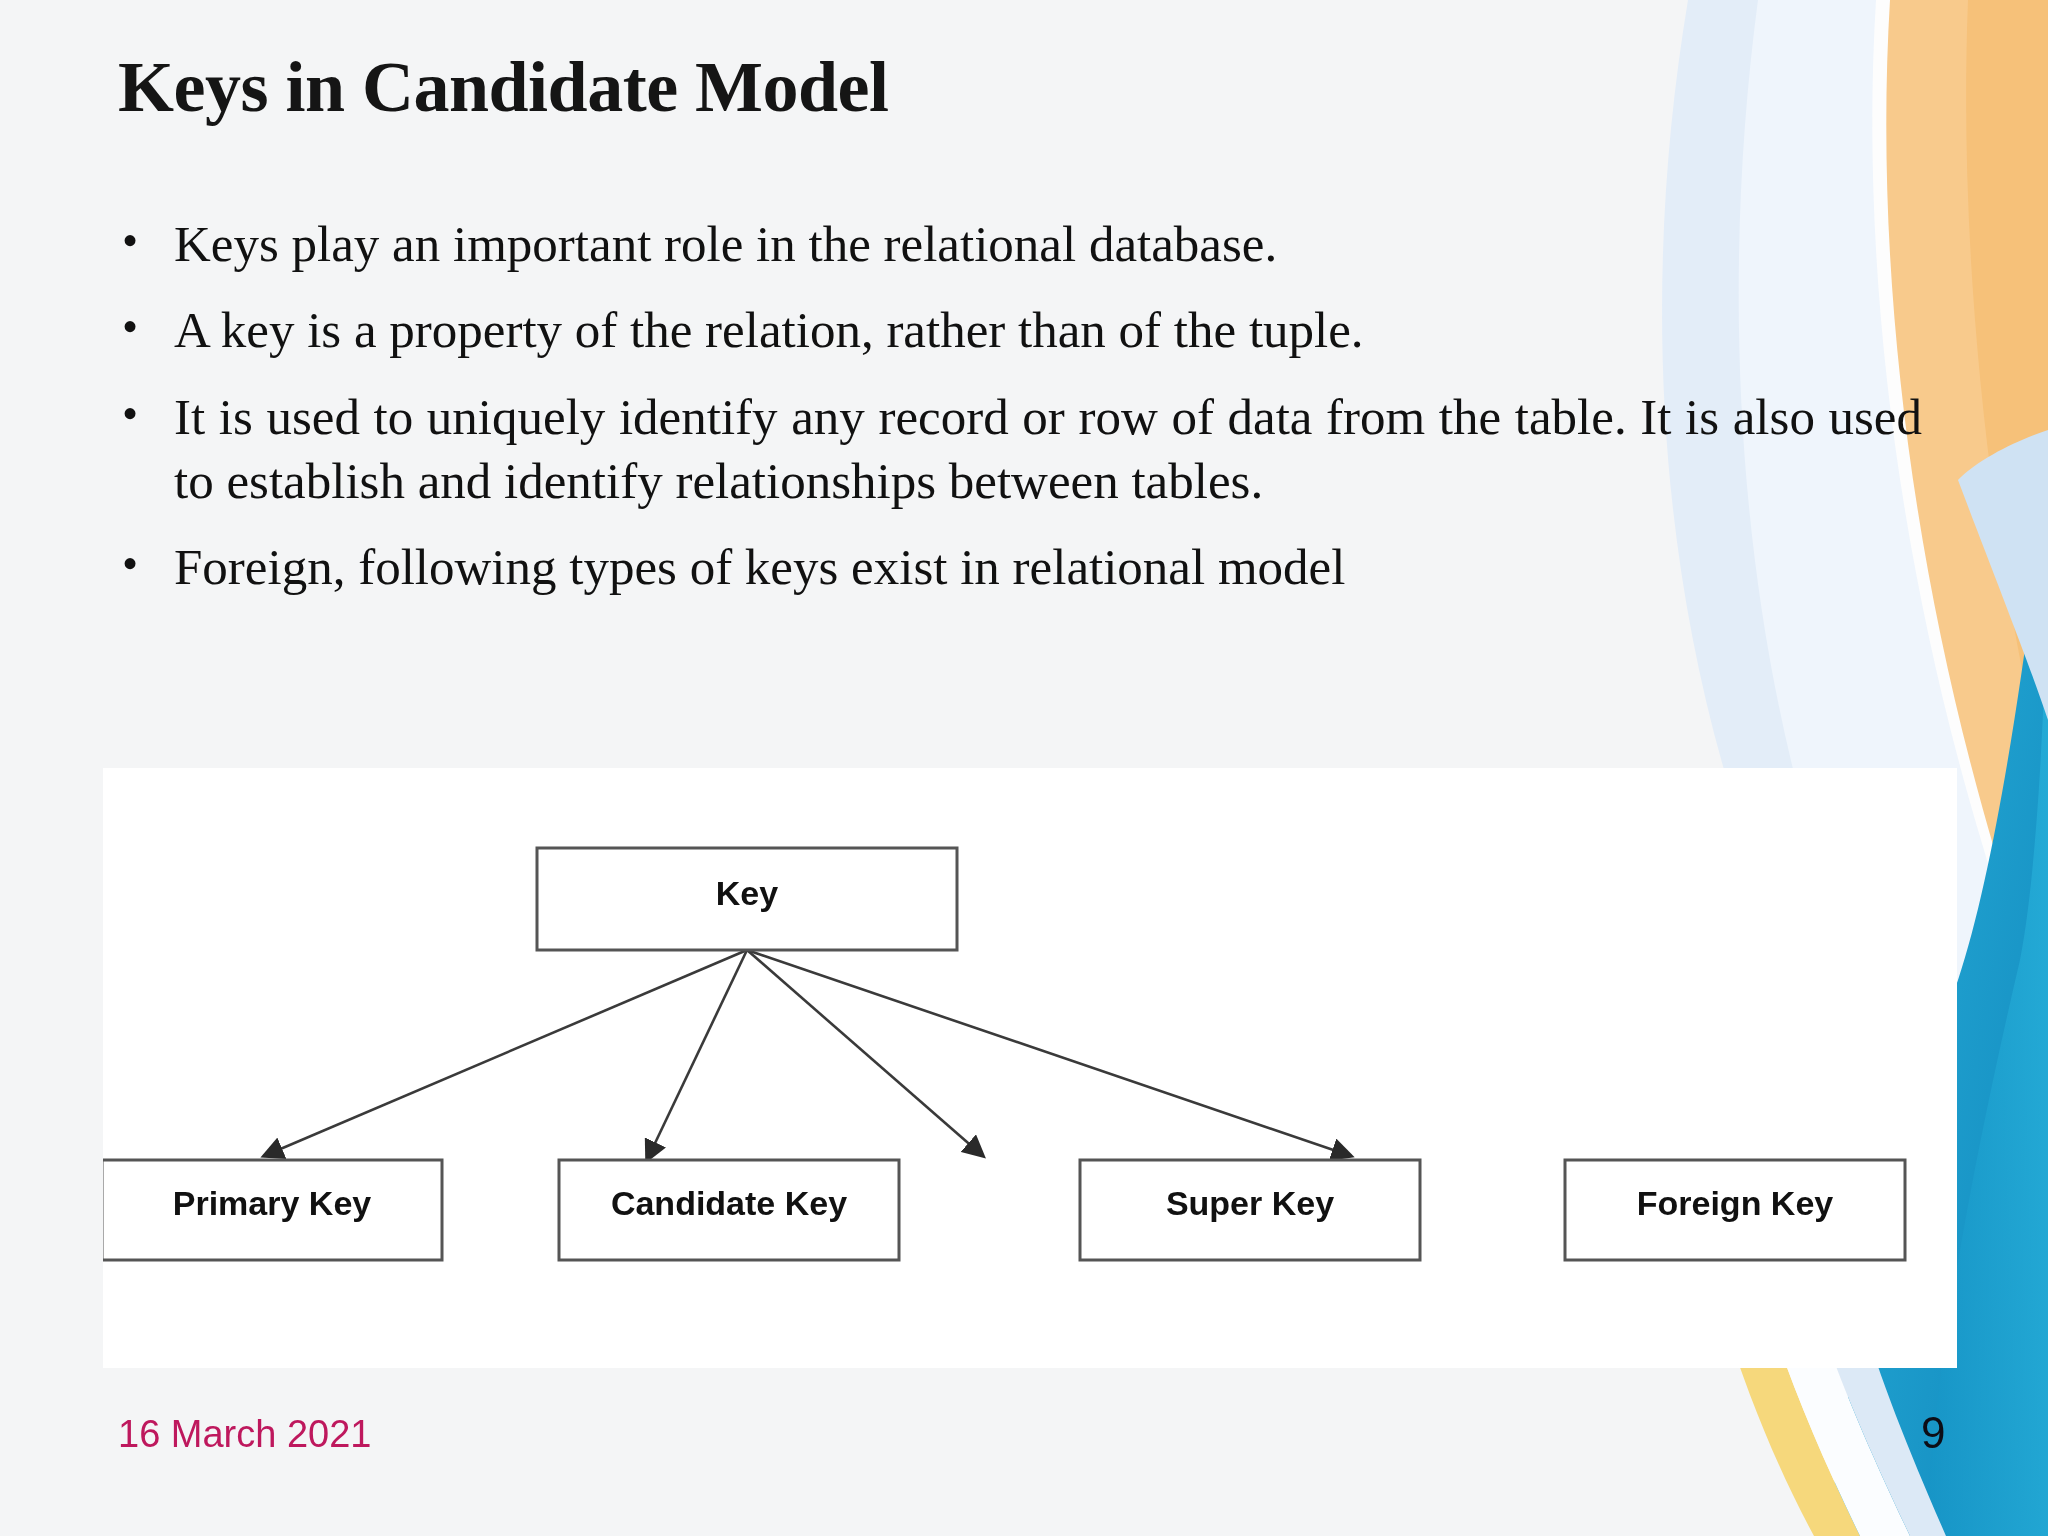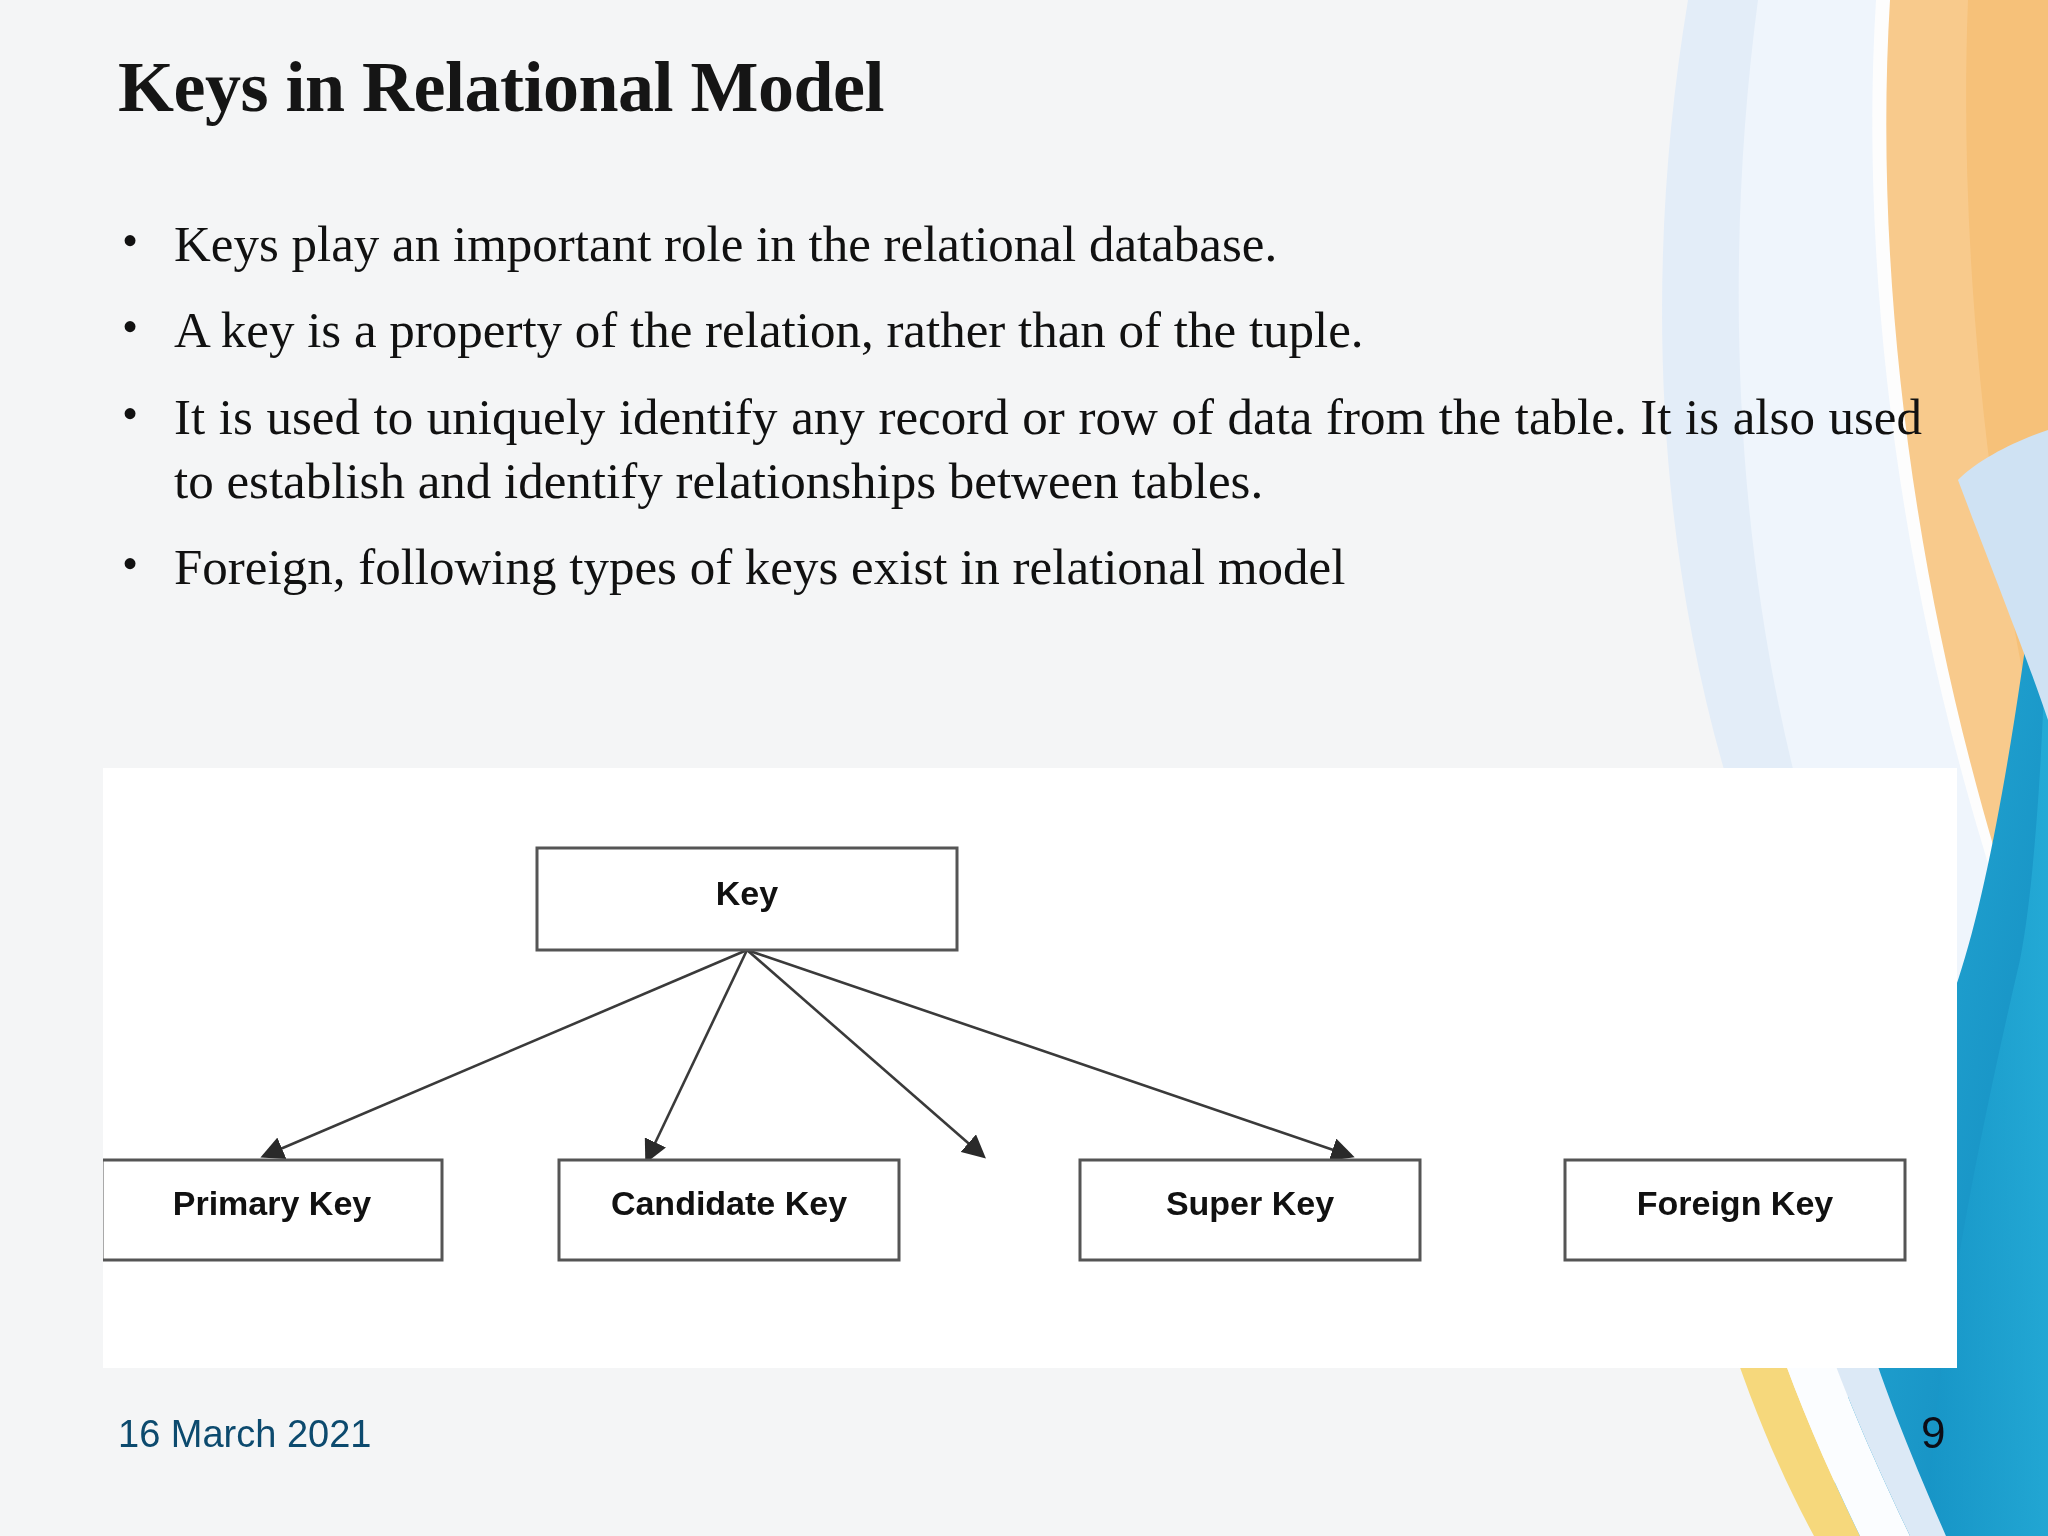--- a/index.html
+++ b/index.html
@@ -97,21 +97,21 @@
     fill: #111111;
   }
 
   
   #footer-date {
     position: absolute;
     left: 118px;
     top: 1413px;
     font-family: "Liberation Sans", sans-serif;
     font-size: 38px;
-    color: #0c4a6e;
+    color: #be185d;
   }
   #page-number {
     position: absolute;
     left: 1921px;
     top: 1408px;
     font-family: "Liberation Sans", sans-serif;
     font-size: 44px;
     color: #0d0d16;
   }
 </style>
@@ -150,21 +150,21 @@
       <path d="M 330 480 C 360 560, 400 660, 420 720 L 420 430 C 390 440, 352 458, 330 480 Z" fill="#cfe2f3"></path>
 
       <path d="M 96 1320 C 120 1395, 150 1470, 186 1536 L 232 1536 C 196 1462, 164 1388, 142 1318 Z" fill="#f6d87c"></path>
 
       <path d="M 142 1318 C 164 1388, 196 1462, 232 1536 L 282 1536 C 246 1460, 212 1384, 190 1314 Z" fill="#fbfdff"></path>
 
       <path d="M 190 1314 C 212 1384, 246 1460, 282 1536 L 318 1536 C 284 1458, 252 1380, 232 1310 Z" fill="#dce9f6"></path>
     </svg>
   </div>
 
-  <div id="title">Keys in Relational Model</div>
+  <div id="title">Keys in Candidate Model</div>
 
   <div id="bullets">
 
     <div class="bullet">
       <div class="bullet-dot">•</div>
       <div class="bullet-text">Keys play an important role in the relational database.</div>
     </div>
 
     <div class="bullet">
       <div class="bullet-dot">•</div>

